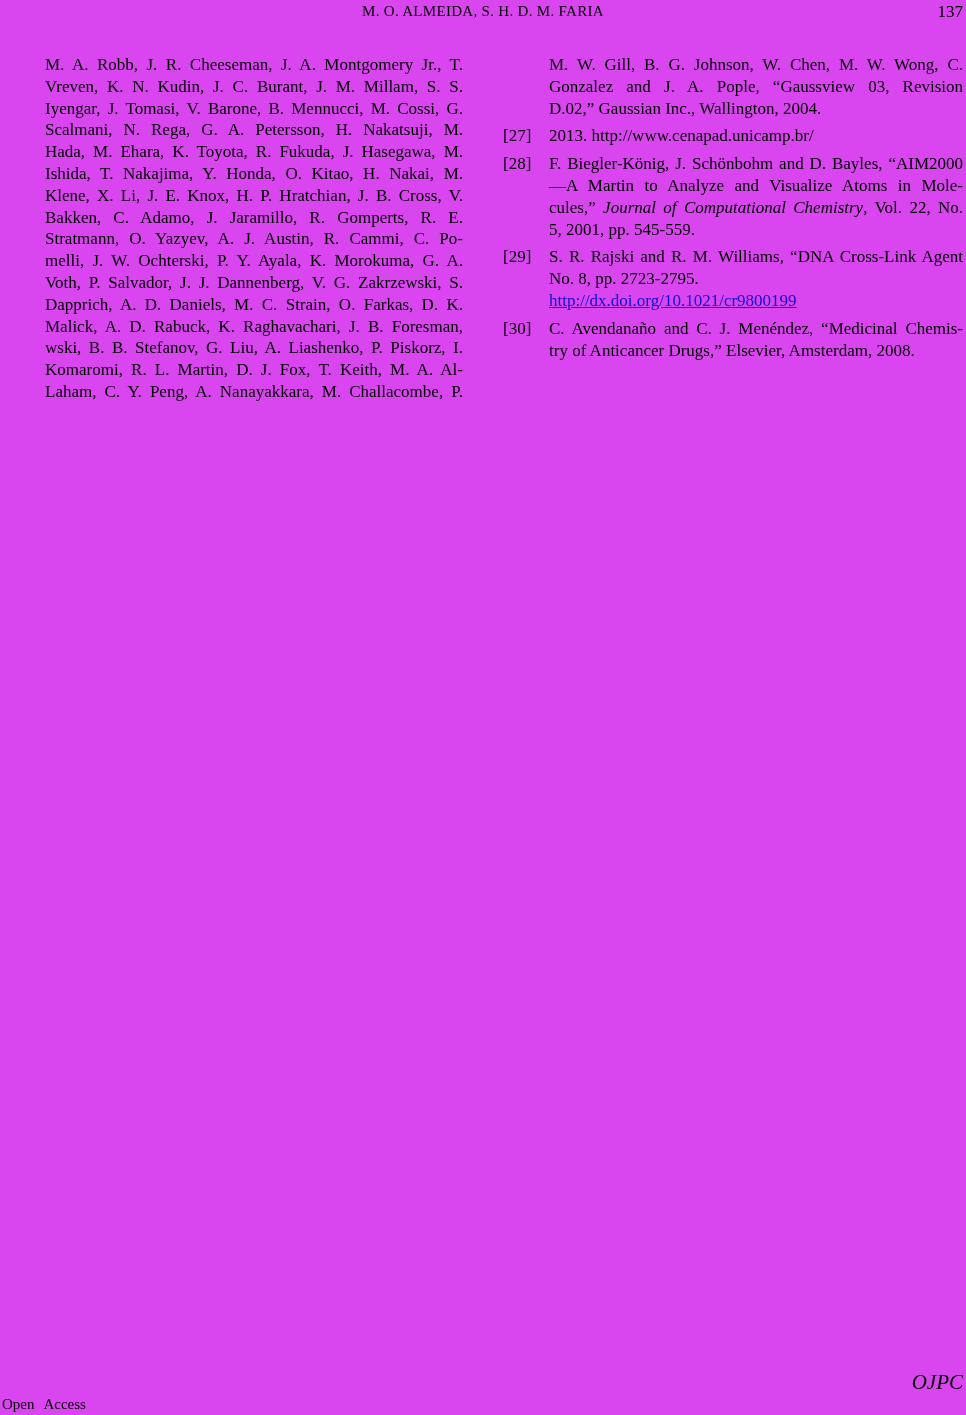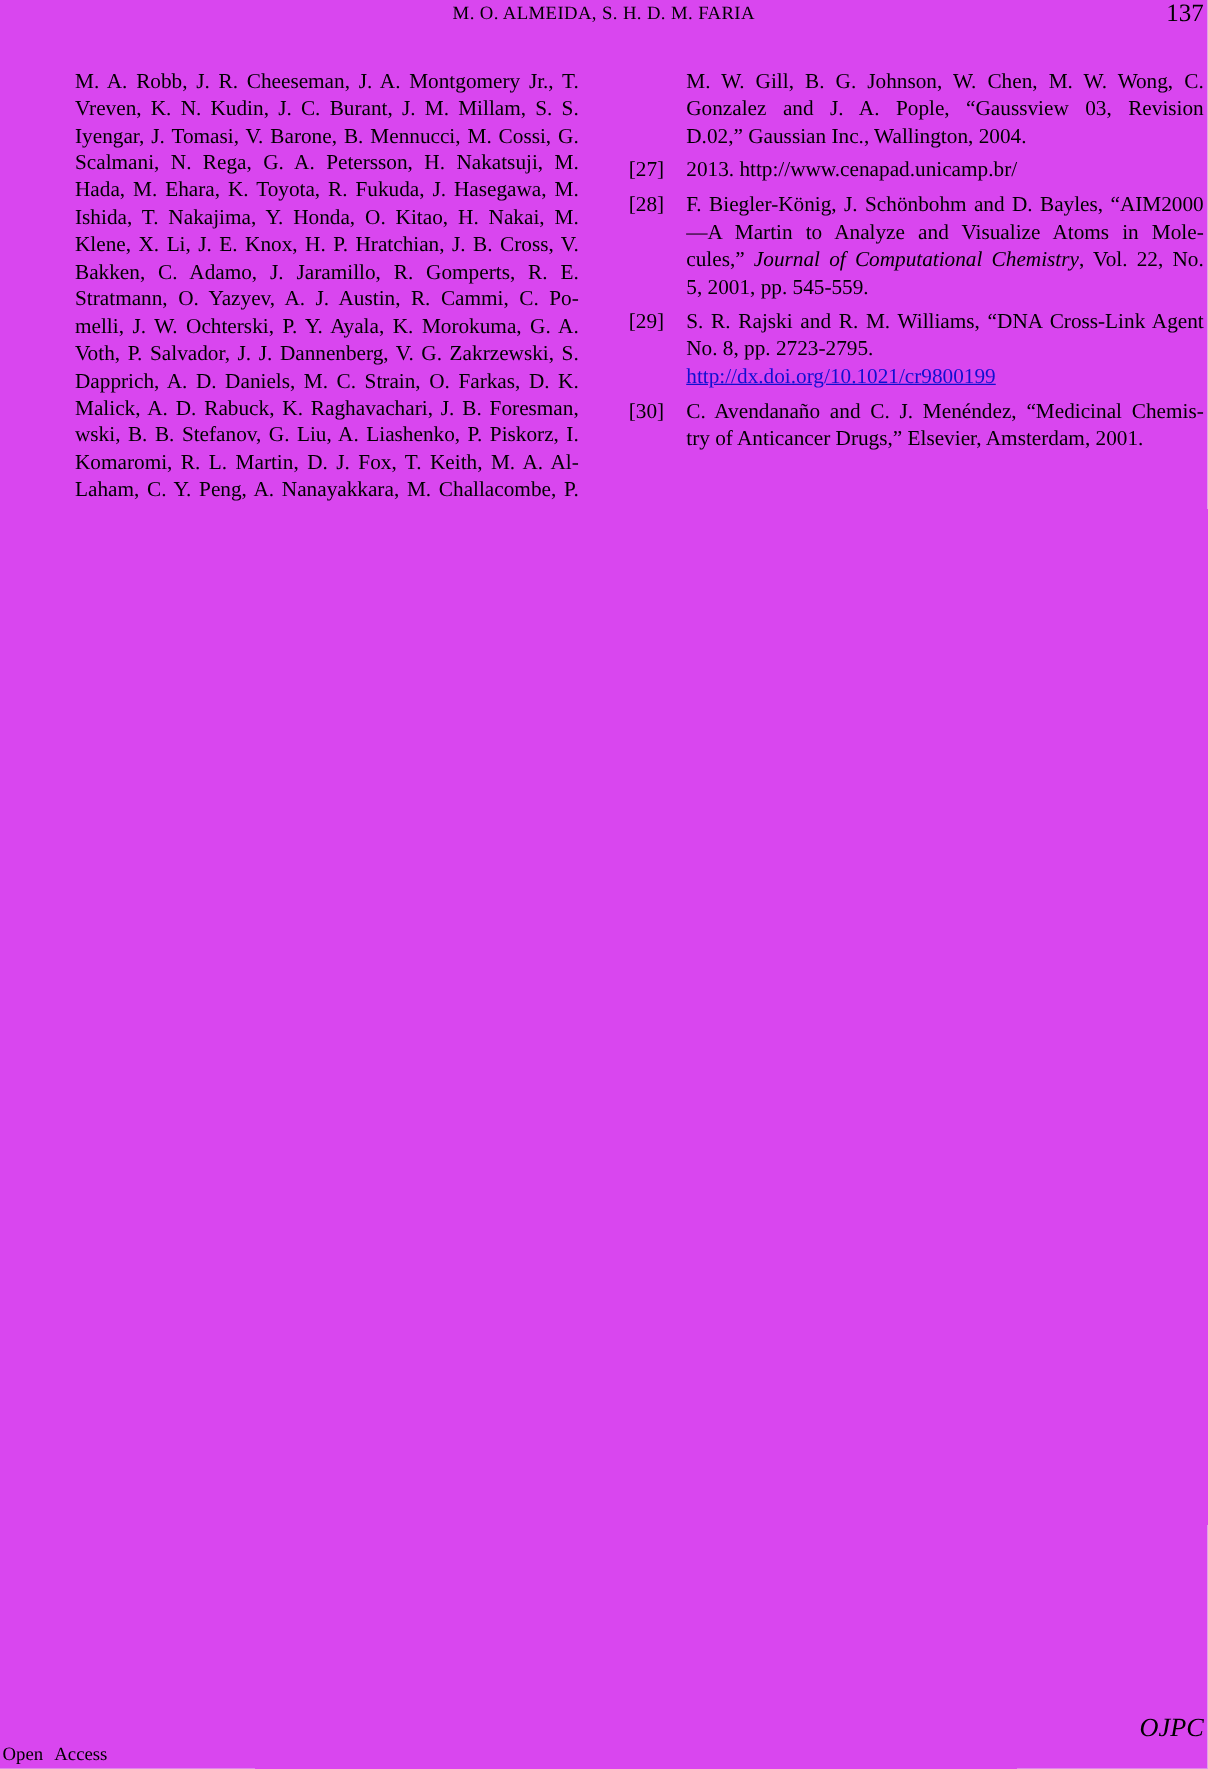--- a/index.html
+++ b/index.html
@@ -25,21 +25,21 @@
     text-align: center;
     font-size: 15px;
     line-height: 19px;
     letter-spacing: 0.3px;
     white-space: nowrap;
   }
   .page-num {
     position: absolute;
     top: 2px;
     right: 3px;
-    font-size: 20px;
+    font-size: 17px;
     line-height: 19px;
   }
   .content {
     position: absolute;
     top: 54px;
     left: 42px;
     width: 921px;
     display: flex;
     gap: 40px;
   }
@@ -50,21 +50,21 @@
     font-size: 17px;
     line-height: 21.8px;
     margin: 0 0 6px 0;
   }
   .ref-label {
     position: absolute;
     left: 0;
     top: 0;
   }
   .ref-body { margin-left: 46px; }
-  .col-left .ref-body { margin-left: 18px; }
+  .col-left .ref-body { margin-left: 3px; }
   .line {
     text-align: justify;
     text-align-last: justify;
   }
   .line.noj { text-align-last: left; }
   .run-i { font-style: italic; }
   .run-a {
     color: var(--link-color, #0f0fd0);
     text-decoration: underline;
     cursor: pointer;
@@ -145,21 +145,21 @@
           <div class="ref-body">
             <div class="line"><span class="run-p">S. R. Rajski and R. M. Williams, “DNA Cross-Link Agent</span></div>
             <div class="line noj"><span class="run-p">No. 8, pp. 2723-2795.</span></div>
             <div class="line noj"><span class="run-a">http://dx.doi.org/10.1021/cr9800199</span></div>
           </div>
         </div>
         <div class="ref">
           <span class="ref-label">[30]</span>
           <div class="ref-body">
             <div class="line"><span class="run-p">C. Avendanaño and C. J. Menéndez, “Medicinal Chemis-</span></div>
-            <div class="line noj"><span class="run-p">try of Anticancer Drugs,” Elsevier, Amsterdam, 2001.</span></div>
+            <div class="line noj"><span class="run-p">try of Anticancer Drugs,” Elsevier, Amsterdam, 2008.</span></div>
           </div>
         </div>
       </div>
   </div>
 
   <div class="footer-left">Open Access</div>
   <div class="footer-right">OJPC</div>
 </div>
 
 </body></html>

